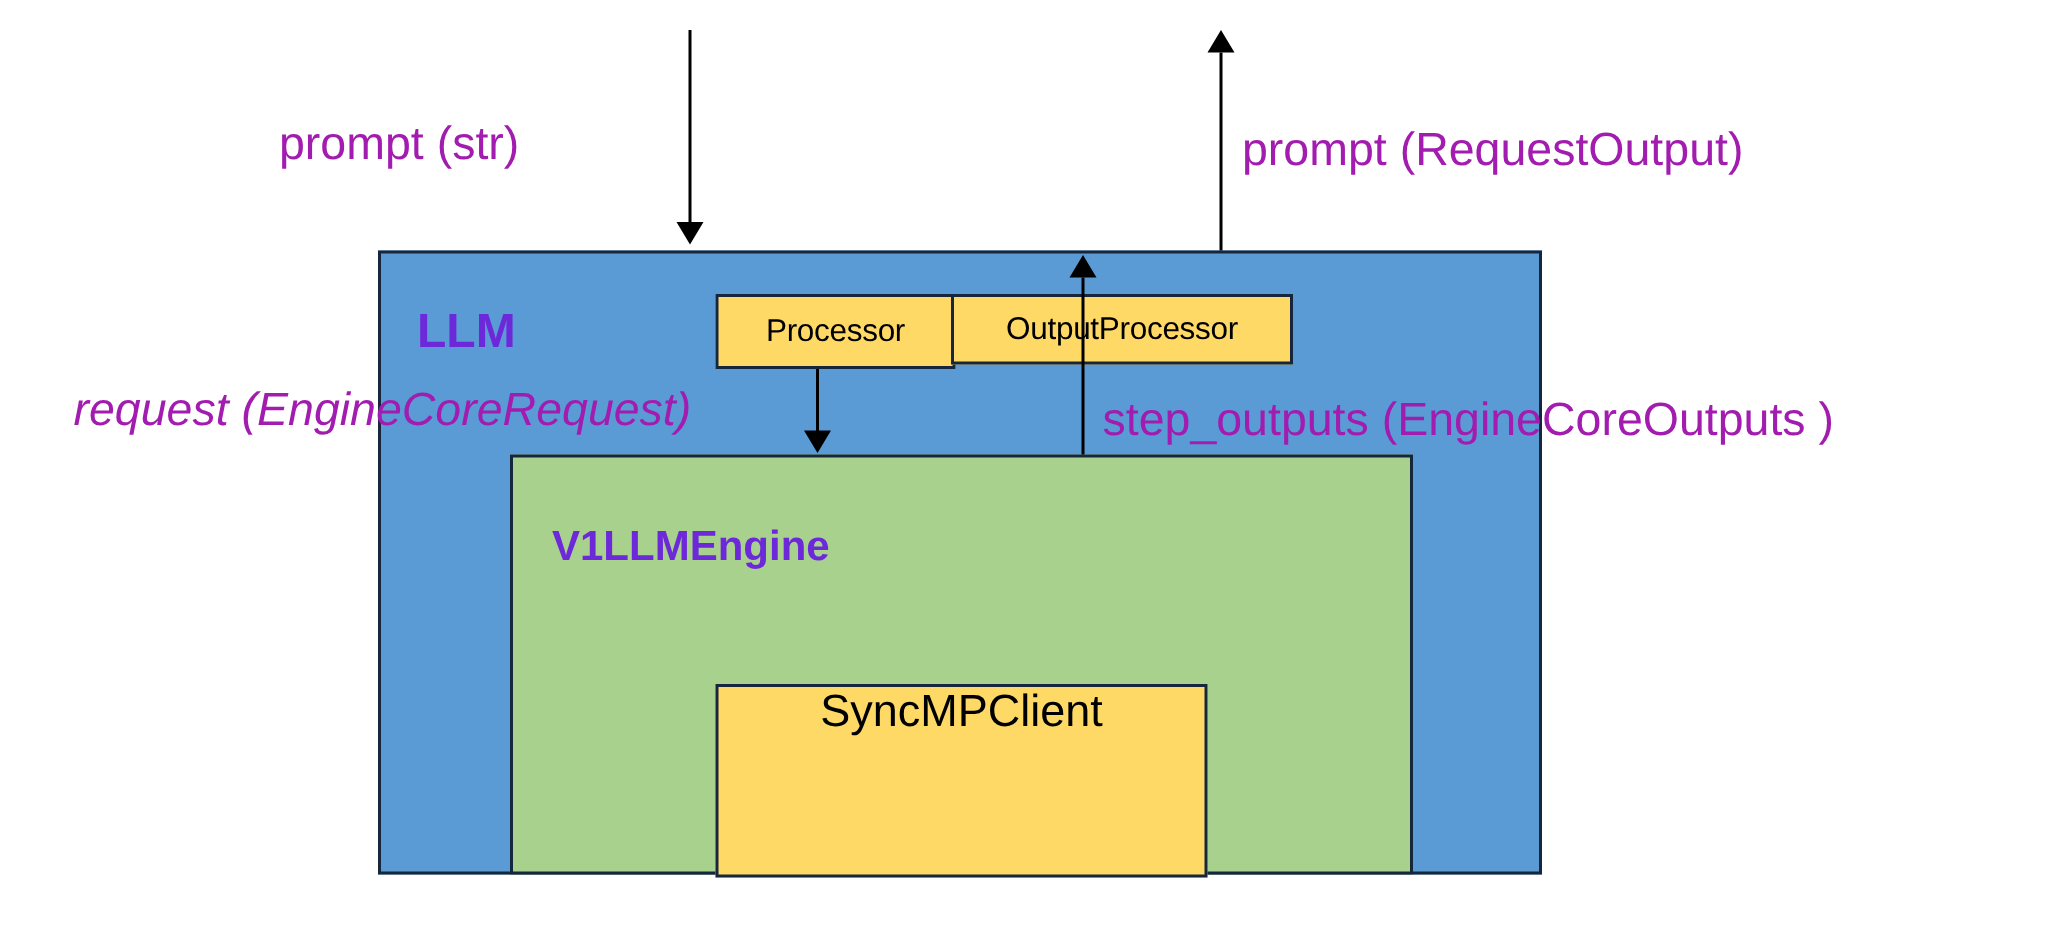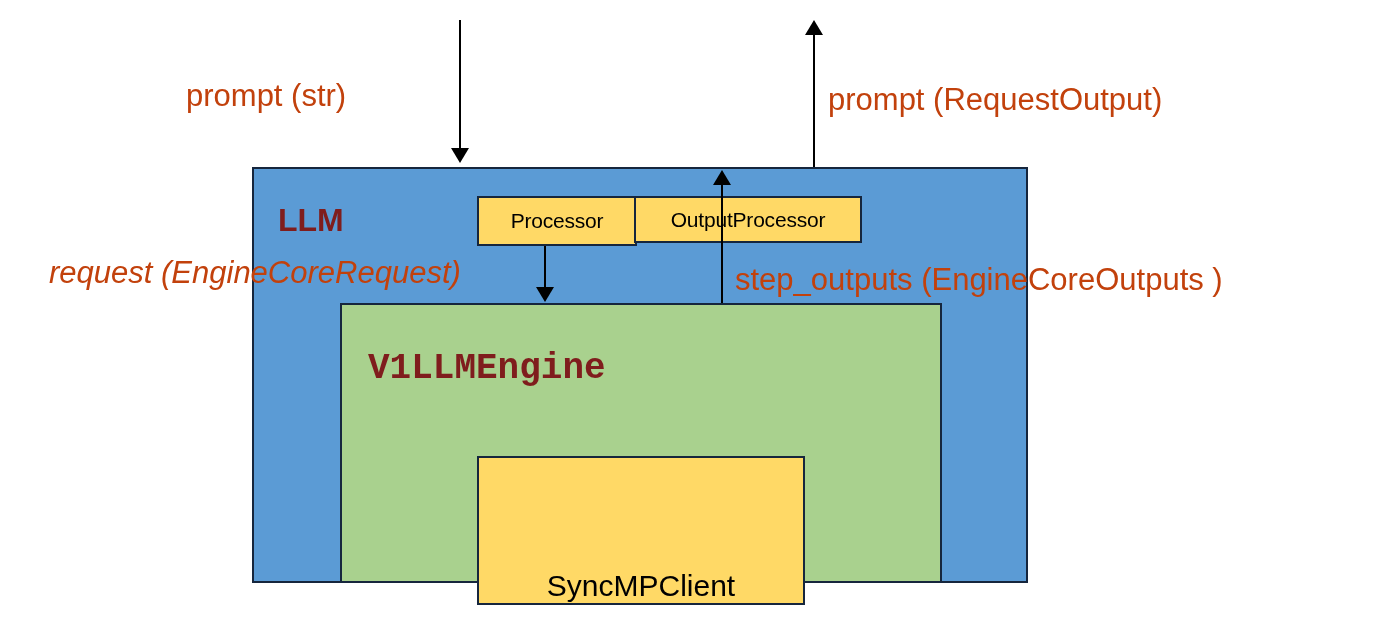--- a/index.html
+++ b/index.html
@@ -53,56 +53,55 @@
     top: 196px;
     width: 228px;
     height: 47px;
     align-items: center;
     justify-content: center;
   }
   .sync-client-box {
     left: 477px;
     top: 456px;
     width: 328px;
-    height: 149px;
-    align-items: flex-end;
+    height: 129px;
+    align-items: flex-start;
     justify-content: center;
   }
   .small-label {
     font-size: 21px;
     color: #000000;
     white-space: nowrap;
     letter-spacing: -0.2px;
   }
   .medium-label {
     font-size: 30px;
     color: #000000;
     white-space: nowrap;
   }
   .container-title {
     position: absolute;
     font-weight: bold;
-    color: #7f1d1d;
+    color: #6d28d9;
     white-space: nowrap;
   }
   .llm-title {
     left: 278px;
     top: 202px;
     font-size: 32px;
   }
   .engine-title {
     left: 368px;
     top: 348px;
-    font-size: 36px;
-    font-family: Liberation Mono, monospace;
+    font-size: 28px;
   }
   .edge-label {
     position: absolute;
     font-size: 31px;
-    color: #c2410c;
+    color: #a21caf;
     white-space: nowrap;
     z-index: 6;
   }
   .lbl-prompt { left: 186px; top: 78px; }
   .lbl-outputs { left: 828px; top: 82px; }
   .lbl-request { left: 49px; top: 255px; font-style: italic; }
   .lbl-step-outputs { left: 735px; top: 262px; }
 
   .conn {
     position: absolute;

